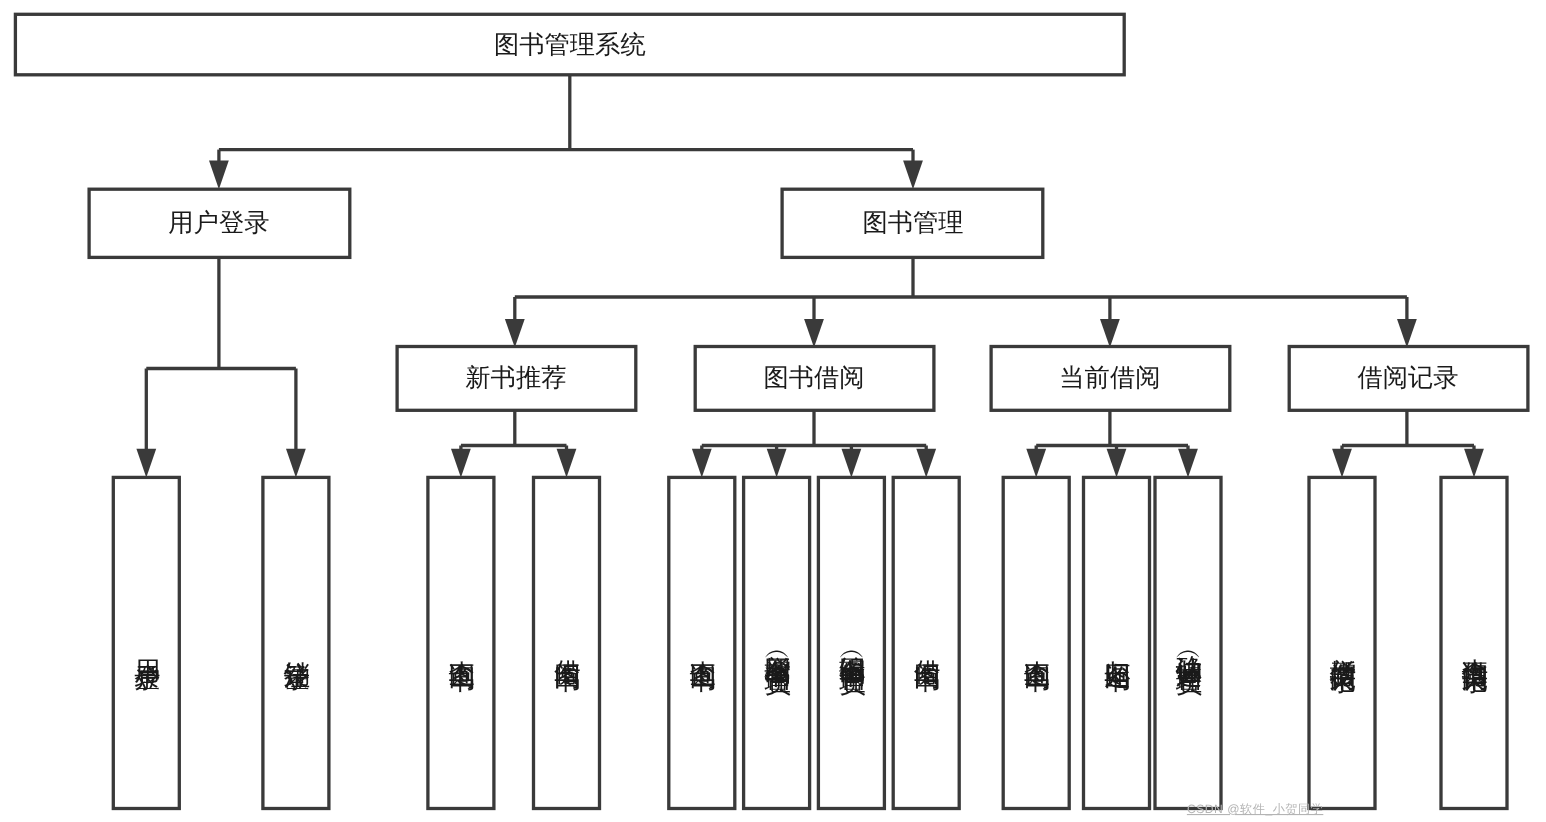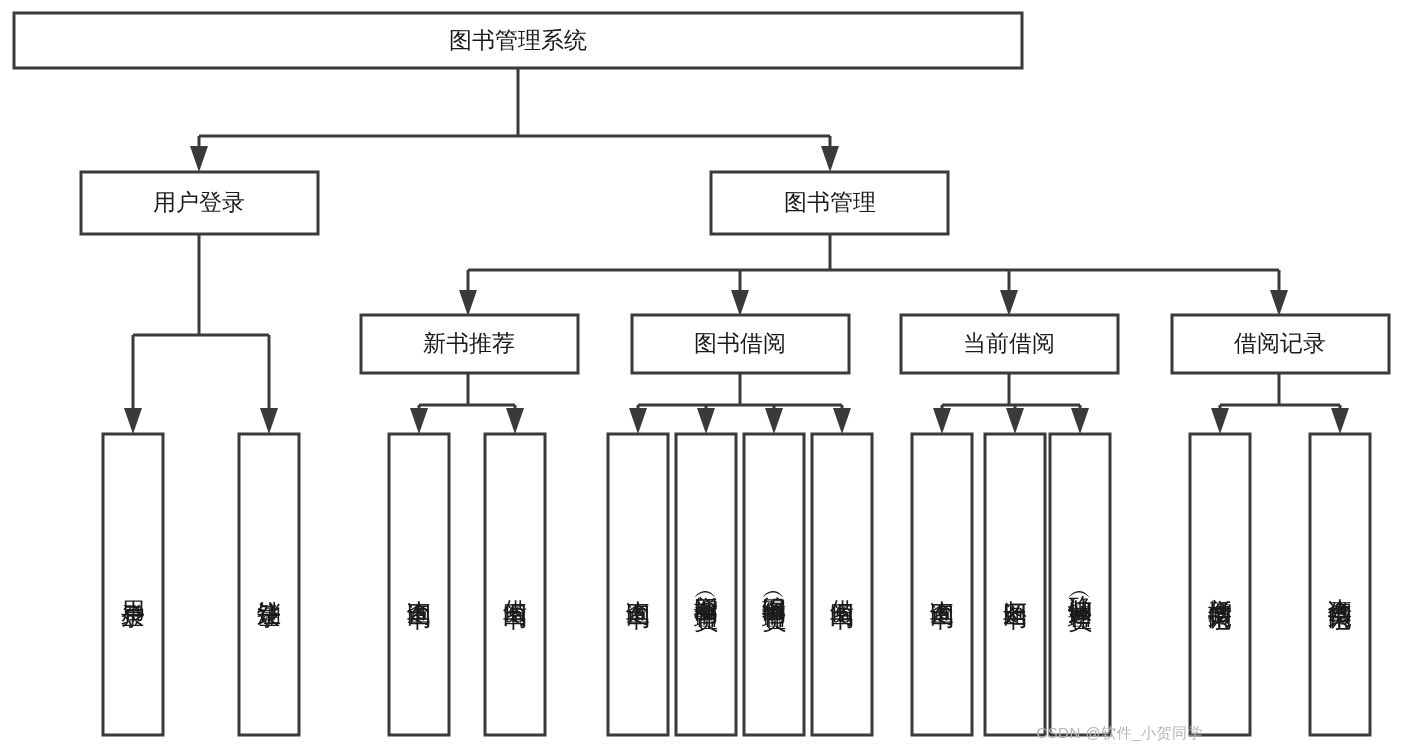--- a/index.html
+++ b/index.html
@@ -60,24 +60,25 @@
     align-items: center;
     justify-content: center;
     white-space: nowrap;
     pointer-events: none;
   }
   .watermark {
     position: absolute;
     right: 8px;
     bottom: 4px;
     font-family: "Liberation Sans", "DejaVu Sans", sans-serif;
-    font-size: 15px;
+    font-size: 11px;
     color: #b4b4b4;
     letter-spacing: 0.5px;
     white-space: nowrap;
+    text-decoration: underline;
   }
 </style>
 </head>
 <body>
 
 <div id="diagram-root">
 
   <svg class="diagram-canvas" viewBox="0 0 1405 747" xmlns="http://www.w3.org/2000/svg">
 
     <defs>

